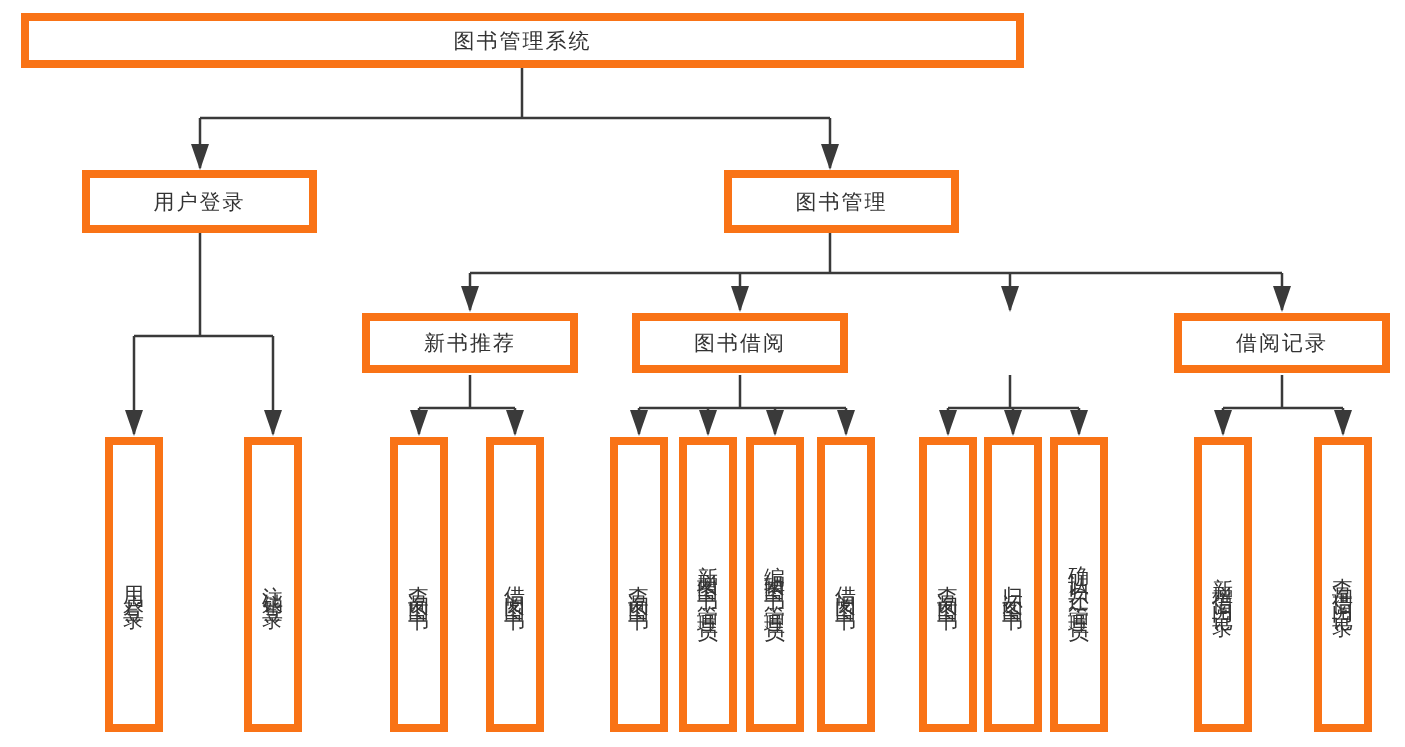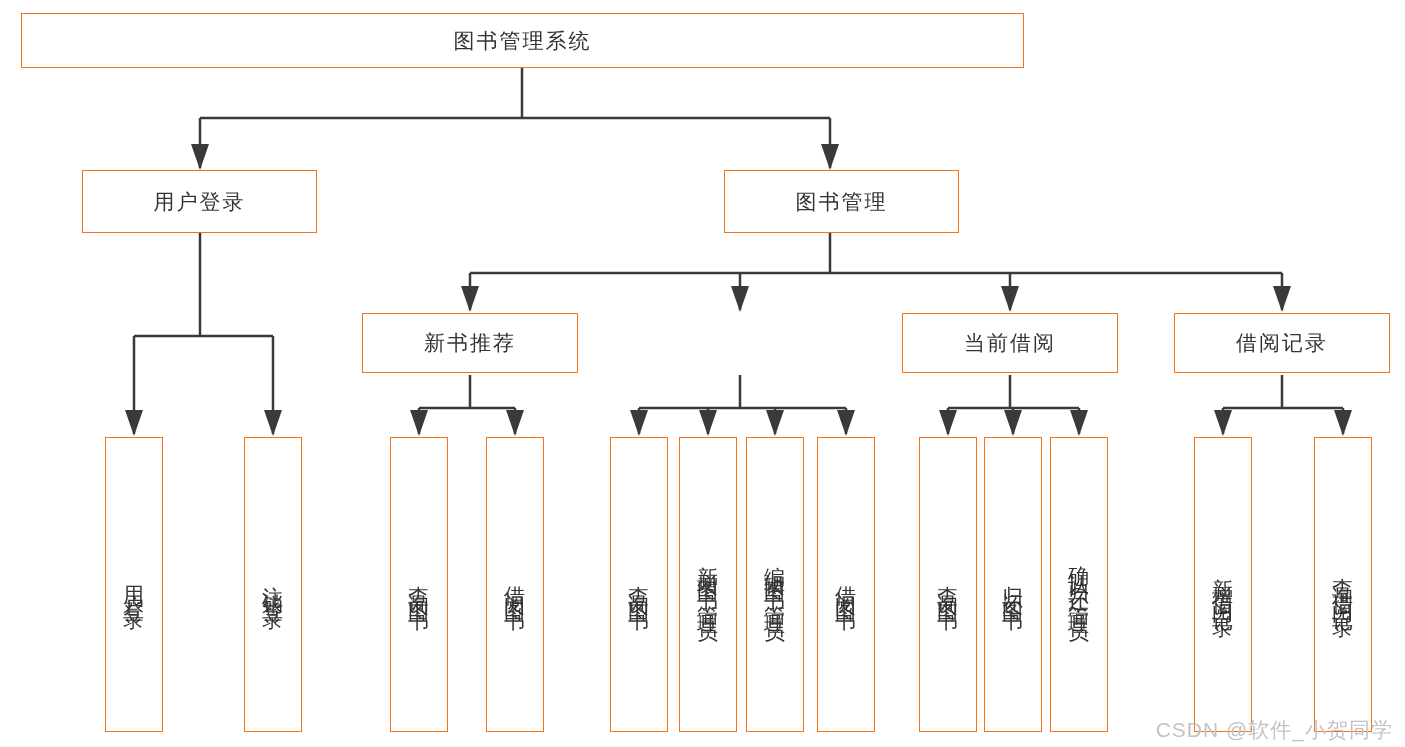--- a/index.html
+++ b/index.html
@@ -1,21 +1,21 @@
 <!DOCTYPE html>
 <html><head>
 <meta charset="utf-8">
 <style>
   html,body { margin:0; padding:0; background:#ffffff; }
   body { font-family:"Liberation Sans","DejaVu Sans",sans-serif; }
   .stage { position:relative; width:1405px; height:747px; background:#ffffff; overflow:hidden; }
   .wires { position:absolute; left:0; top:0; width:1405px; height:747px; }
   .box {
     position:absolute; box-sizing:border-box; background:#ffffff;
-    border:1px solid #f97316; display:flex; align-items:center; justify-content:center;
+    border:8px solid #f97316; display:flex; align-items:center; justify-content:center;
     color:#333333;
   }
   .hlabel { font-size:21px; letter-spacing:2px; white-space:nowrap; }
   .root  { left:21px;  top:13px;  width:1003px; height:55px; }
   .lvl2  { top:170px; width:235px; height:63px; }
   .lvl3  { top:313px; width:216px; height:60px; }
   .leaf  { top:437px; width:58px;  height:295px; }
   .leaf .vlabel {
     writing-mode:vertical-rl; text-orientation:mixed;
     font-size:21px; letter-spacing:8px; line-height:1; white-space:nowrap;
@@ -80,22 +80,22 @@
   <div class="box lvl2" style="left:82px;">
     <span class="hlabel">用户登录</span>
   </div>
   <div class="box lvl2" style="left:712px;margin-left:12px;">
     <span class="hlabel">图书管理</span>
   </div>
 
   <div class="box lvl3" style="left:362px;">
     <span class="hlabel">新书推荐</span>
   </div>
-  <div class="box lvl3" style="left:902px;">
-    <span class="hlabel">当前借阅</span>
+  <div class="box lvl3" style="left:632px;">
+    <span class="hlabel">图书借阅</span>
   </div>
   <div class="box lvl3" style="left:1174px;">
     <span class="hlabel">借阅记录</span>
   </div>
 
   <div class="box leaf" style="left:105px;">
     <span class="vlabel">用户登录</span>
   </div>
   <div class="box leaf" style="left:244px;">
     <span class="vlabel">注销登录</span>
@@ -131,15 +131,14 @@
     <span class="vlabel">确认归还（管理员）</span>
   </div>
 
   <div class="box leaf" style="left:1194px;">
     <span class="vlabel">新增借阅记录</span>
   </div>
   <div class="box leaf" style="left:1314px;">
     <span class="vlabel">查询借阅记录</span>
   </div>
 
-  <div class="watermark">CSDN @软件_小贺同学</div>
 
 </div>
 
 </body></html>

